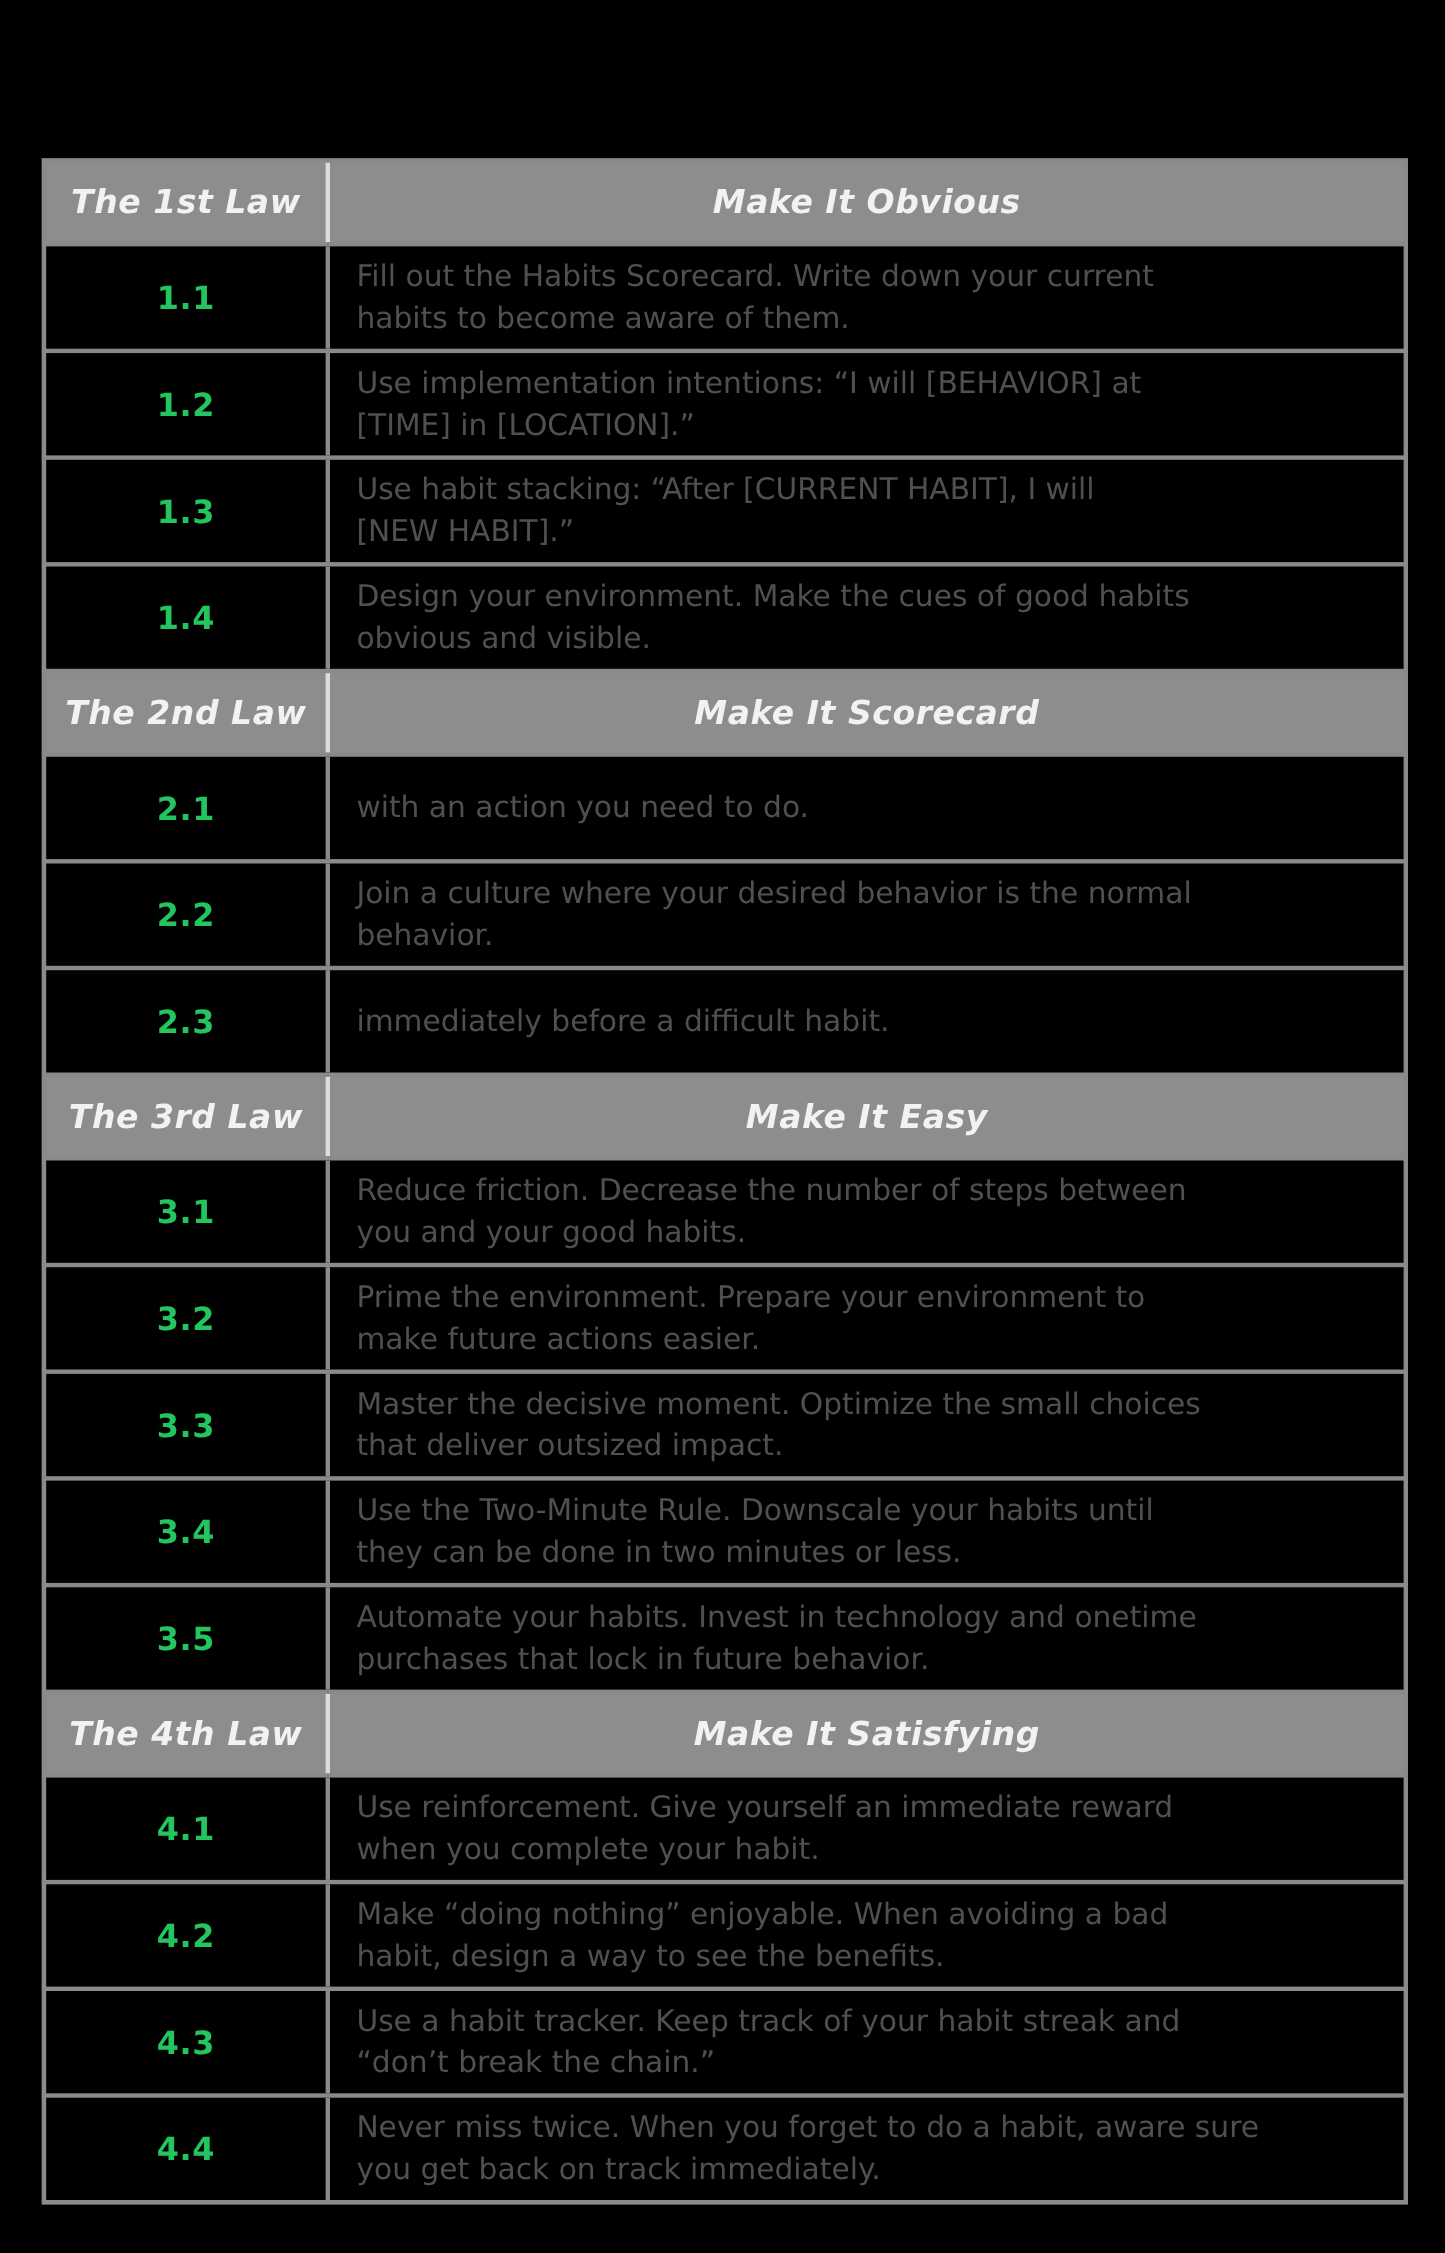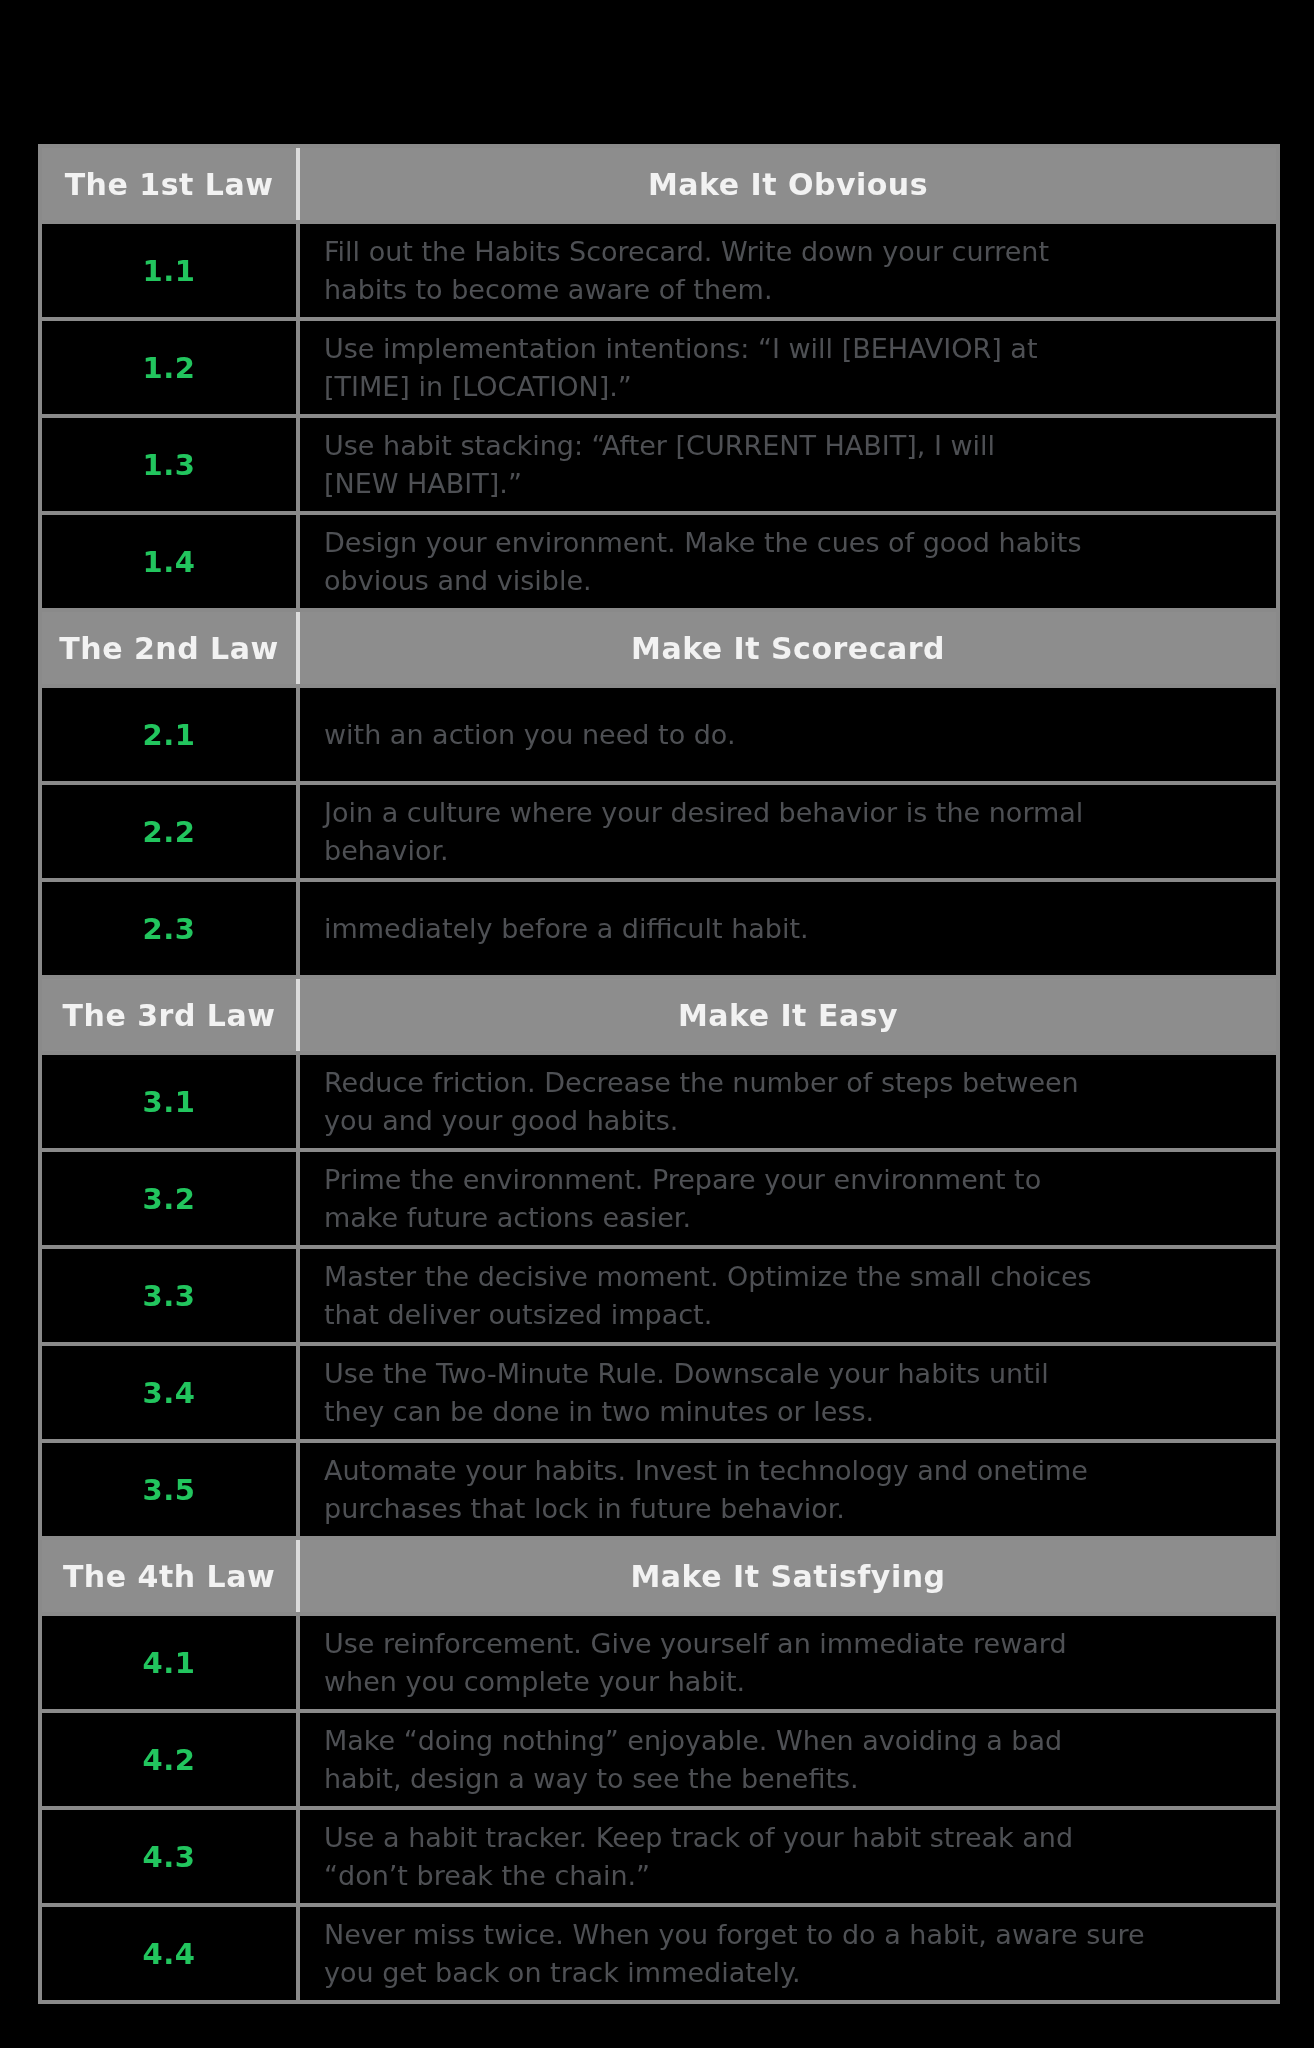--- a/index.html
+++ b/index.html
@@ -45,20 +45,21 @@
     border-right-color: #dcdcdc;      
   }
   .cell.head.right {
     justify-content: center;
   }
   .hlabel {
     color: #f2f2f2;
     font-size: 30px;
     font-weight: bold;
     letter-spacing: 0.5px;
+    font-style: italic;
   }
   .cell.item {
     height: 93px;
   }
   .num {
     color: #22c55e;
     font-size: 29px;
     font-weight: bold;
     letter-spacing: 0.5px;
   }

